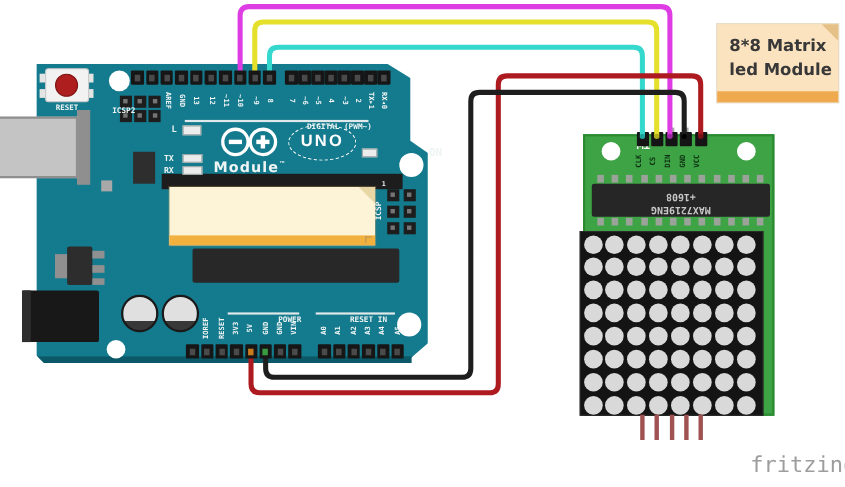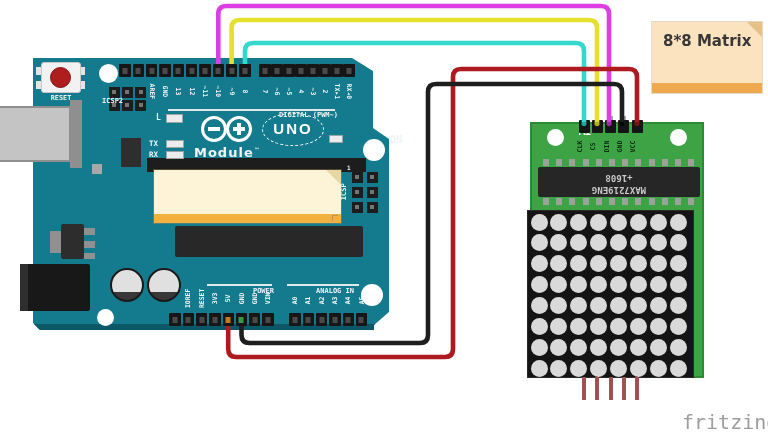--- a/index.html
+++ b/index.html
@@ -140,21 +140,21 @@
   <div class="abs silk" style="left:194px;top:146px;font-size:13px;letter-spacing:1px;font-family:'DejaVu Sans',sans-serif;"><span>Module</span><sup style="font-size:6px;">™</sup></div>
   <div class="uno-oval abs" style="left:262px;top:113px;"><span>UNO</span></div>
   <div class="ledrect abs" style="left:329px;top:135px;width:14px;height:8px;box-sizing:border-box;"></div>
   <div class="abs silk" style="left:346px;top:135px;font-size:10px;margin-left:44px;">ON</div>
 
   <div class="abs silk" style="left:228px;top:112px;width:110px;text-align:right;font-size:7px;">DIGITAL (PWM~)</div>
   <div class="abs" style="left:168px;top:109px;width:167px;height:1.8px;background:#dfe8ea;"></div>
   <div class="abs" style="left:207px;top:284px;width:65px;height:1.6px;background:#dfe8ea;"></div>
   <div class="abs silk" style="left:240px;top:288px;width:34px;text-align:right;font-size:7px;">POWER</div>
   <div class="abs" style="left:287px;top:284px;width:72px;height:1.6px;background:#dfe8ea;"></div>
-  <div class="abs silk" style="left:310px;top:288px;width:50px;text-align:center;font-size:7px;">ANALOG IN</div>
+  <div class="abs silk" style="left:310px;top:288px;width:50px;text-align:center;font-size:7px;">RESET IN</div>
 
   <div class="abs" id="hdr-top-left"></div>
   <div class="abs" id="hdr-top-right"></div>
   <div class="abs" id="hdr-power"></div>
   <div class="abs" id="hdr-analog"></div>
 
   <div class="note abs" style="left:154px;top:170px;width:187px;height:53px;background:#fdf4d8;">
     <div class="abs" style="left:0;bottom:0;width:187px;height:9px;background:#f2b13e;"></div>
     <div class="fold abs" style="right:0;top:0;border-width:0 15px 15px 0;border-color:transparent #e9d6a5 transparent transparent;"></div>
     <div class="abs" style="right:3px;bottom:2px;width:5px;height:5px;border-left:1px solid #b9974f;border-top:1px solid #b9974f;"></div>
@@ -290,20 +290,21 @@
       <div class="bottom-pin abs" style="left:608.5px;top:377px;width:4px;height:23px;"></div>
       <div class="bottom-pin abs" style="left:621.75px;top:377px;width:4px;height:23px;"></div>
       <div class="bottom-pin abs" style="left:635px;top:377px;width:4px;height:23px;"></div>
     </div>
 
   <div class="note abs" style="left:652px;top:22px;width:110px;height:71px;background:#fbe3bf;">
     <div class="abs" style="left:0;bottom:0;width:110px;height:10px;background:#efa94e;"></div>
     <div class="fold abs" style="right:0;top:0;border-width:0 15px 15px 0;border-color:transparent #e5c087 transparent transparent;"></div>
     <div class="abs" style="left:11px;top:9px;font-size:15px;font-weight:600;color:#383838;line-height:1.45;font-family:'DejaVu Sans',sans-serif;">
       <div>8*8 Matrix</div>
+      <div>led Module</div>
     </div>
   </div>
 
   <svg width="768" height="443" viewBox="0 0 768 443">
     <path id="wire-din" fill="none" stroke-width="4.6" d="M218.3 71 V14 Q218.3 6 226.3 6 H601 Q609 6 609 14 V125" stroke="#df3de4"></path>
     <path id="wire-cs" fill="none" stroke-width="4.6" d="M231.6 71 V28 Q231.6 20 239.6 20 H589 Q597 20 597 28 V125" stroke="#e4e02c"></path>
     <path id="wire-clk" fill="none" stroke-width="4.6" d="M245 71 V51 Q245 43 253 43 H576 Q584 43 584 51 V125" stroke="#35d8cd"></path>
     <path id="wire-vcc" fill="none" stroke-width="4.6" d="M228.2 318 V349 Q228.2 357 236.2 357 H445 Q453 357 453 349 V77 Q453 69 461 69 H629 Q637 69 637 77 V125" stroke="#ad1a1f"></path>
     <path id="wire-gnd" fill="none" stroke-width="4.6" d="M241.5 318 V335 Q241.5 343 249.5 343 H420 Q428 343 428 335 V92 Q428 84 436 84 H614 Q622 84 622 92 V125" stroke="#1e1e1e"></path>
     <g id="wire-tips">

